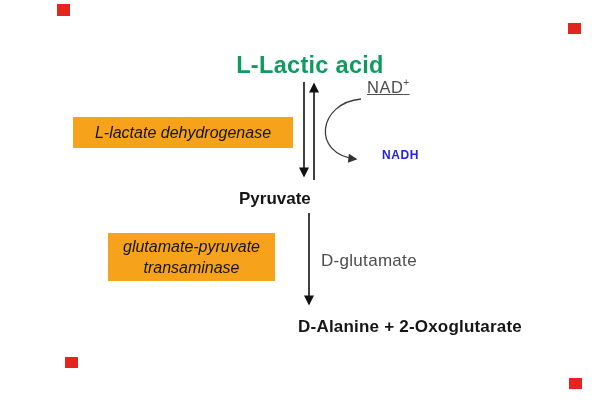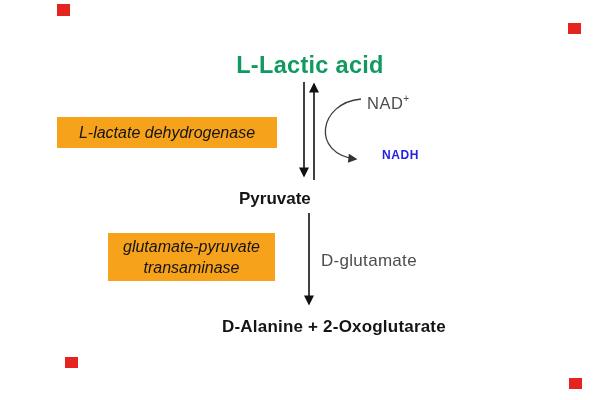--- a/index.html
+++ b/index.html
@@ -20,41 +20,41 @@
     color: #0f9b5f; letter-spacing: 0.3px;
   }
   .enzyme-box {
     background: #f7a21b;
     color: #151515;
     font-style: italic;
     font-size: 16px;
     display: flex; align-items: center; justify-content: center;
     text-align: center;
   }
-  .box1 { left: 57px; top: 117px; width: 220px; height: 31px; }
+  .box1 { left: 73px; top: 117px; width: 220px; height: 31px; }
   .box2 { left: 108px; top: 233px; width: 167px; height: 48px; line-height: 21px; }
   .nad {
-    left: 367px; top: 93px;
-    font-size: 16.5px; color: #4d4d4d; letter-spacing: 0.5px;
+    left: 367px; top: 77px;
+    font-size: 16.5px; color: #4d4d4d; letter-spacing: 0.5px; text-decoration: underline;
   }
   .nad sup { font-size: 10px; }
   .nadh {
     left: 382px; top: 148px;
     font-size: 12px; font-weight: bold; color: #2222e2; letter-spacing: 0.6px; text-align: right;
   }
   .pyruvate {
     left: 239px; top: 189px; width: 140px; text-align: left;
     font-size: 17px; font-weight: bold; color: #151515;
   }
   .dglutamate {
     left: 321px; top: 251px;
     font-size: 17px; color: #4d4d4d; letter-spacing: 0.3px; text-align: right;
   }
   .product {
-    left: 222px; top: 317px; width: 300px; text-align: left;
+    left: 222px; top: 317px; width: 300px; text-align: right;
     font-size: 17px; font-weight: bold; color: #151515; letter-spacing: 0.2px;
   }
   .red-marker { background: #e4251f; }
   .m-tl { left: 57px;  top: 4px;   width: 13px; height: 12px; }
   .m-tr { left: 568px; top: 23px;  width: 13px; height: 11px; }
   .m-bl { left: 65px;  top: 357px; width: 13px; height: 11px; }
   .m-br { left: 569px; top: 378px; width: 13px; height: 11px; }
 </style>
 </head>
 <body>

